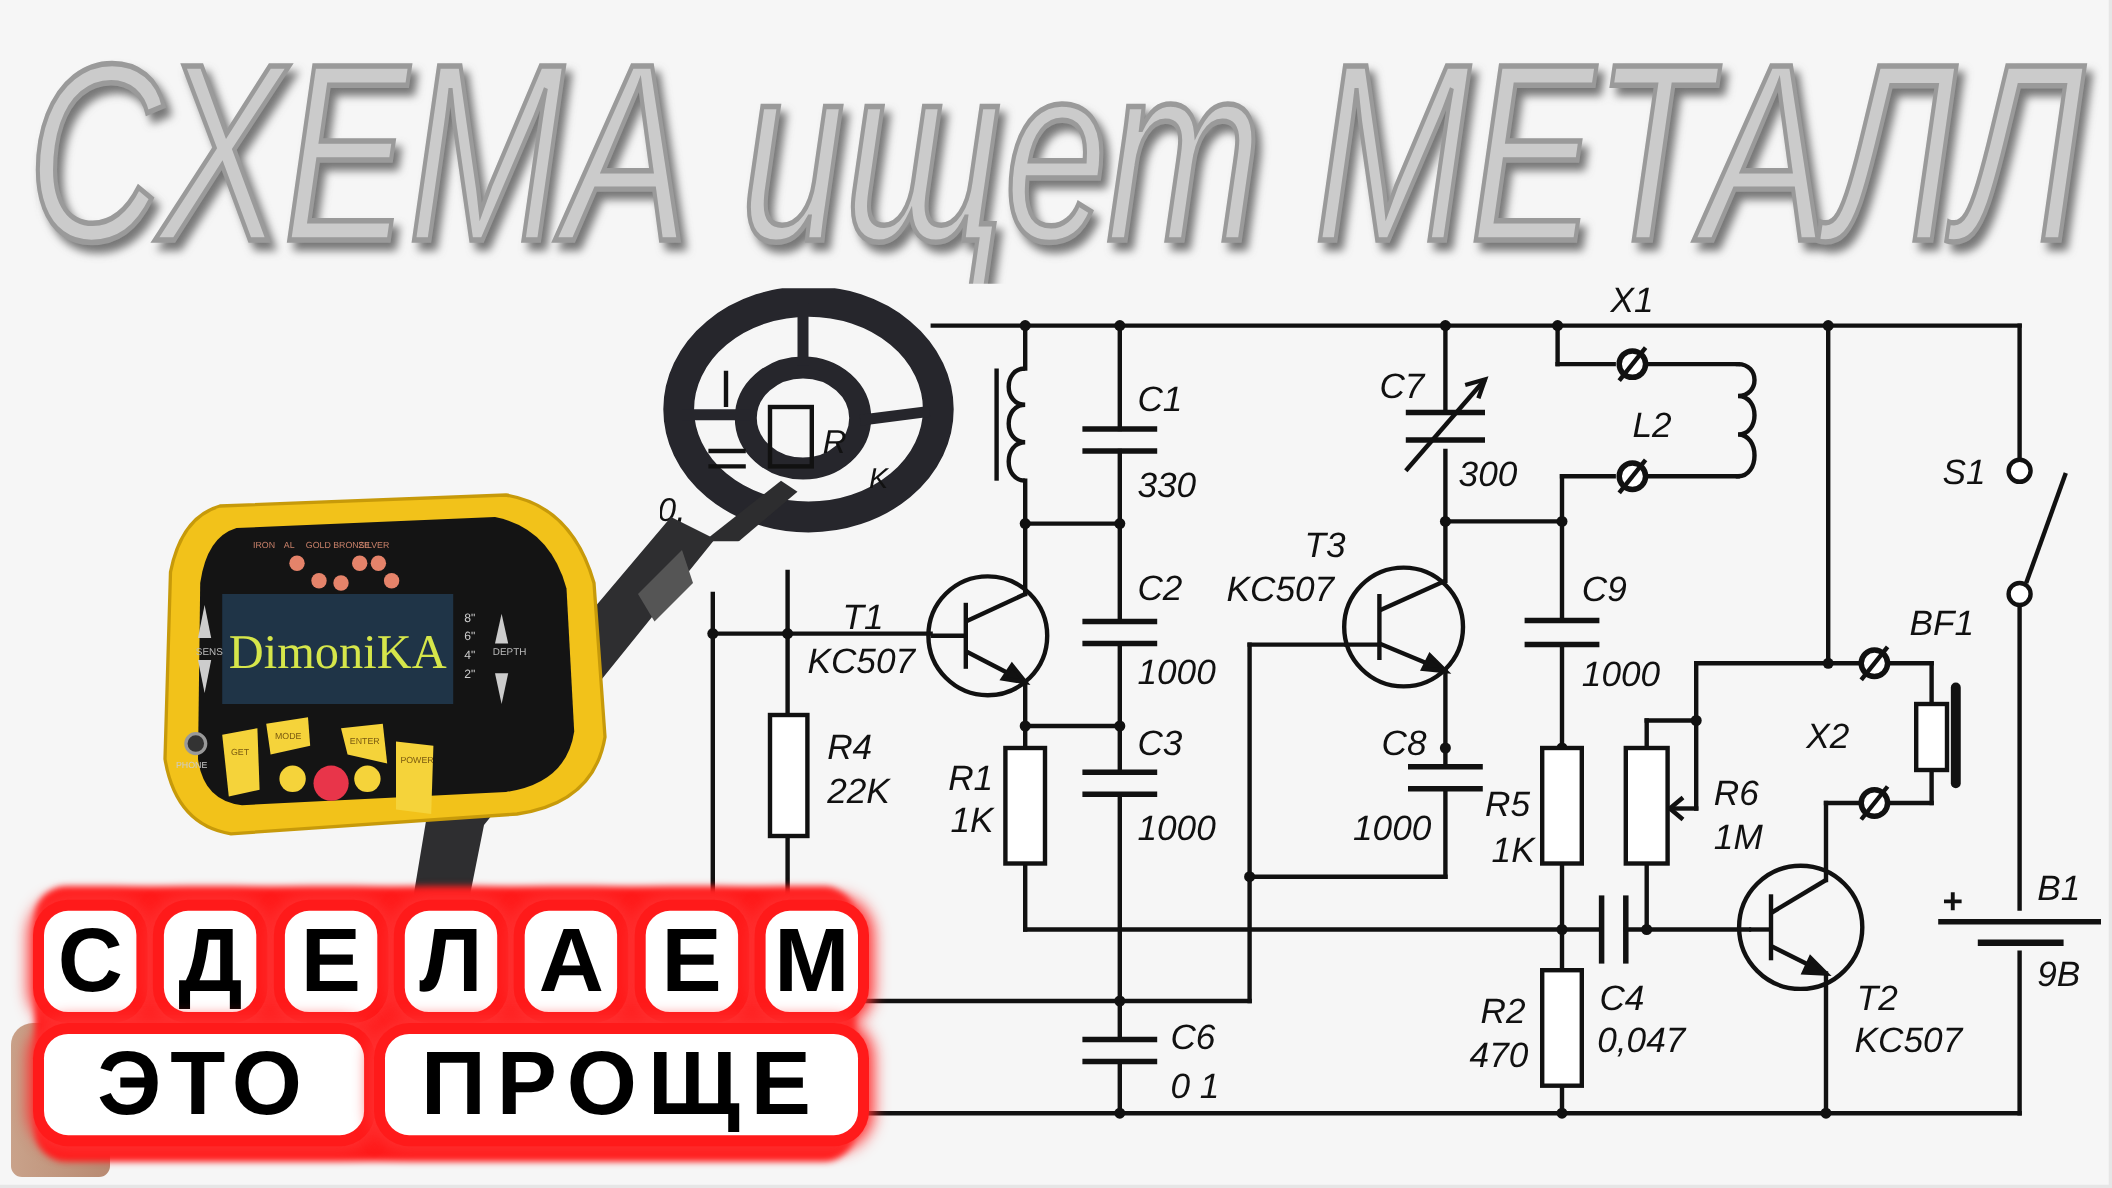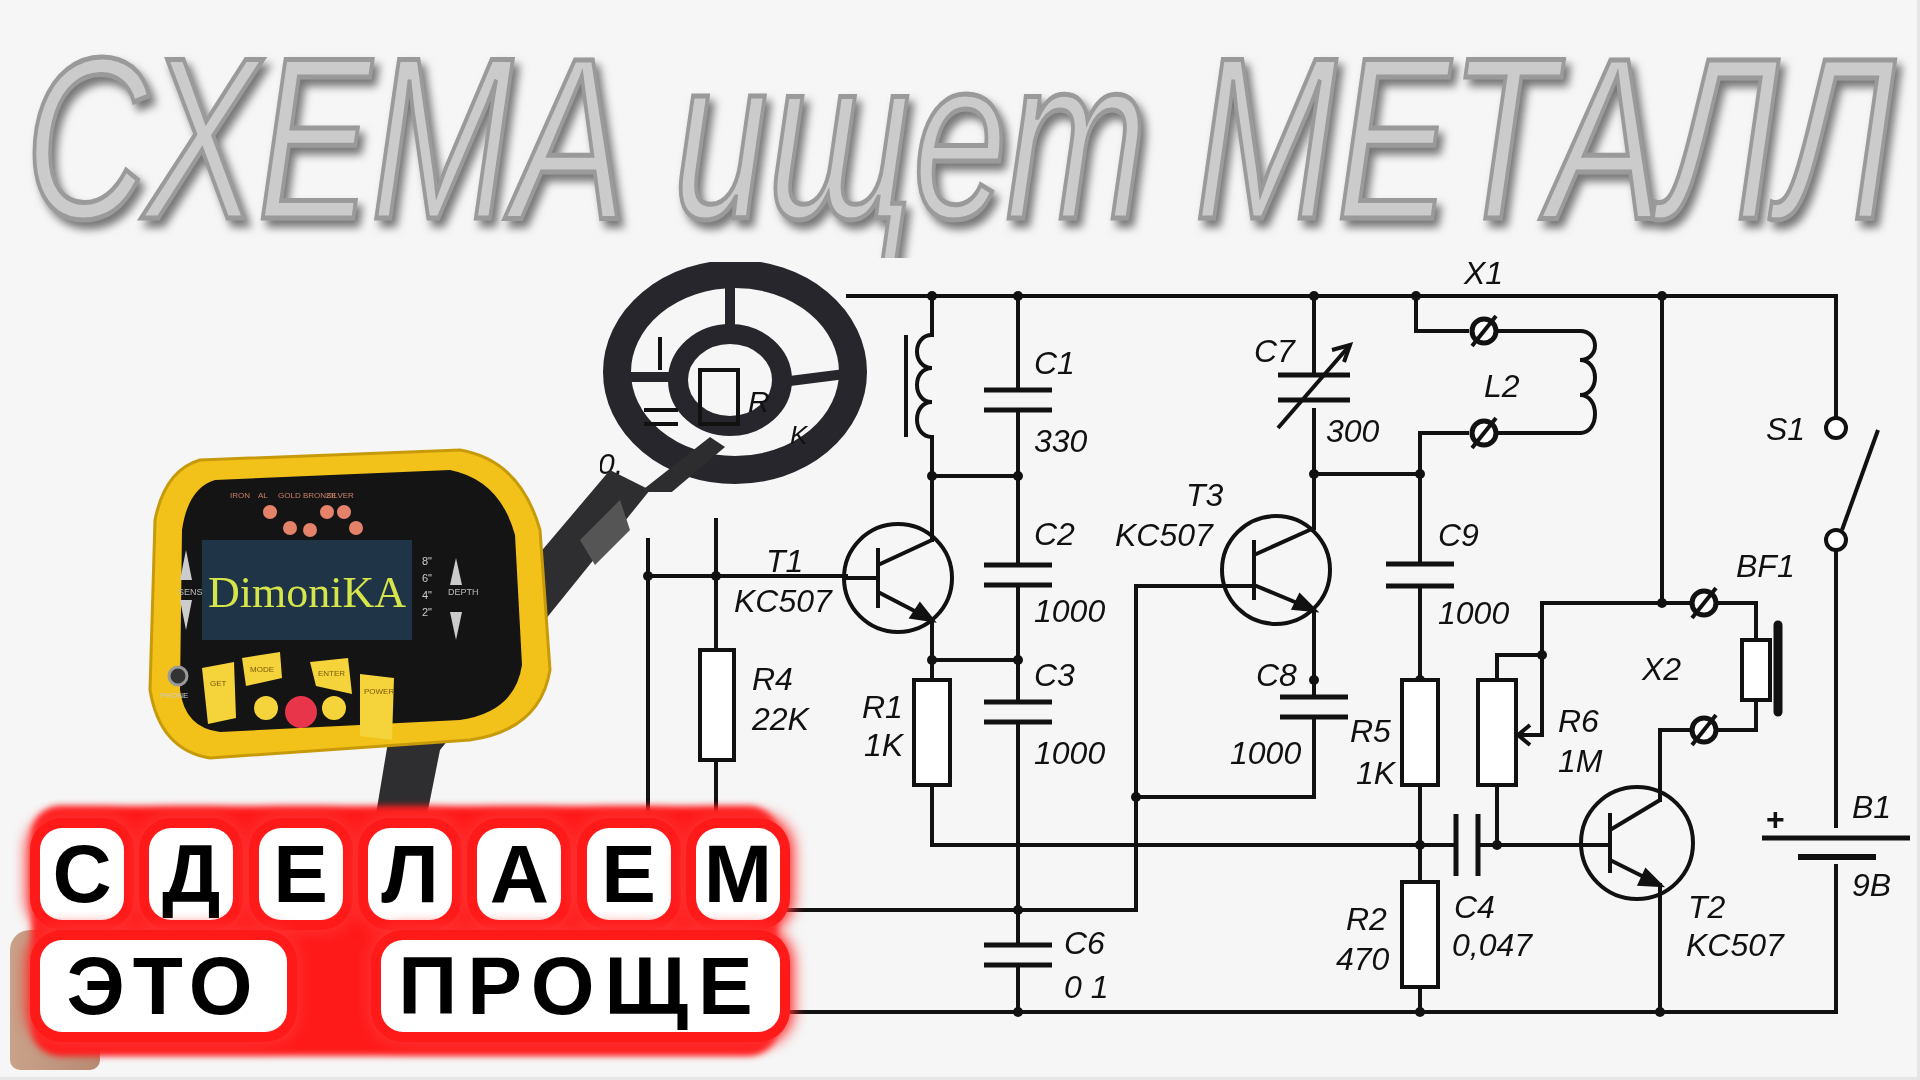--- a/index.html
+++ b/index.html
@@ -367,16 +367,16 @@
   <div class="slogan-line" style="top:16px;">
     <span class="slogan-letter" style="width:84px">С</span>
     <span class="slogan-letter" style="width:84px">Д</span>
     <span class="slogan-letter" style="width:84px">Е</span>
     <span class="slogan-letter" style="width:84px">Л</span>
     <span class="slogan-letter" style="width:84px">А</span>
     <span class="slogan-letter" style="width:84px">Е</span>
     <span class="slogan-letter" style="width:84px">М</span>
   </div>
   <div class="slogan-line" style="top:128px;">
-    <span class="slogan-letter" style="width:247px;letter-spacing:8px">ЭТО</span>
-    <span class="slogan-letter" style="width:399px;letter-spacing:10px">ПРОЩЕ</span>
+    <span class="slogan-letter" style="width:291px;letter-spacing:8px">ЭТО</span>
+    <span class="slogan-letter" style="width:430px;letter-spacing:10px">ПРОЩЕ</span>
   </div>
 </div>
 
 </body></html>

